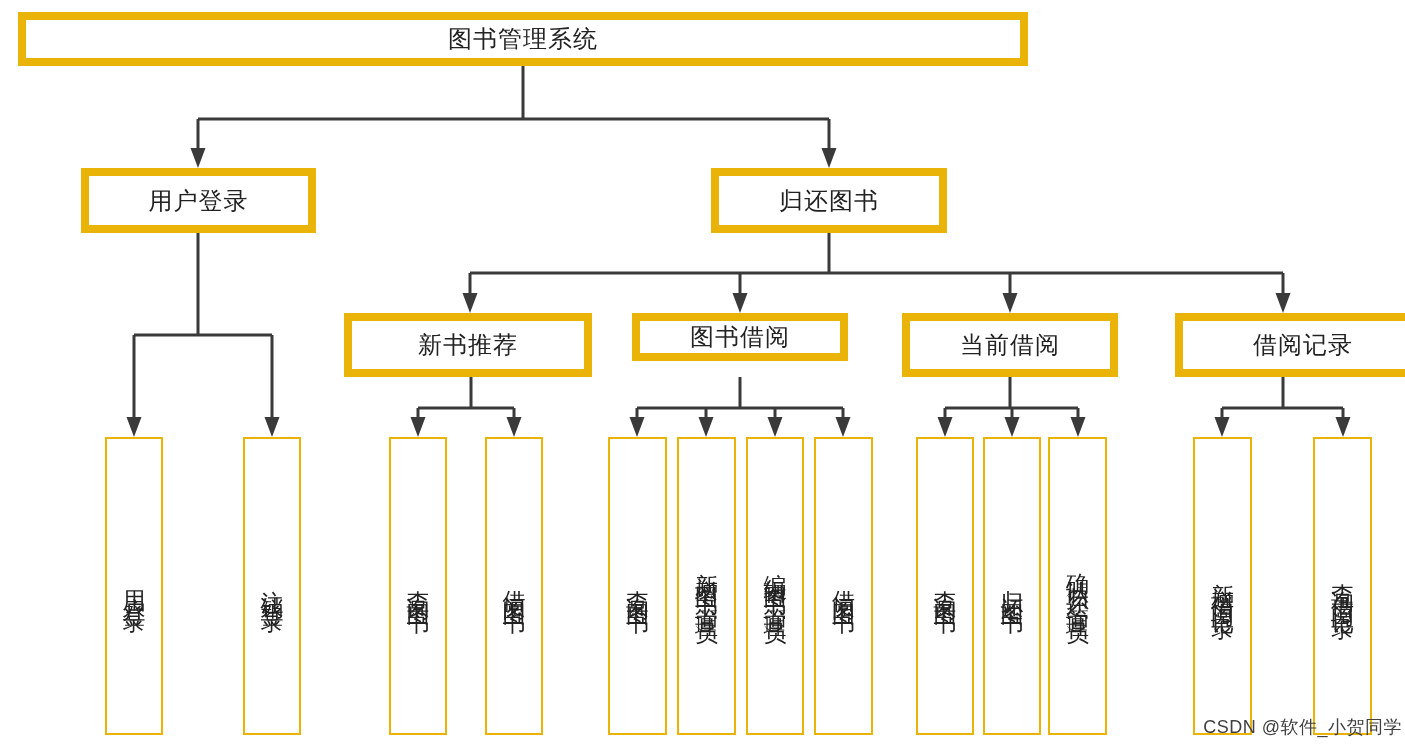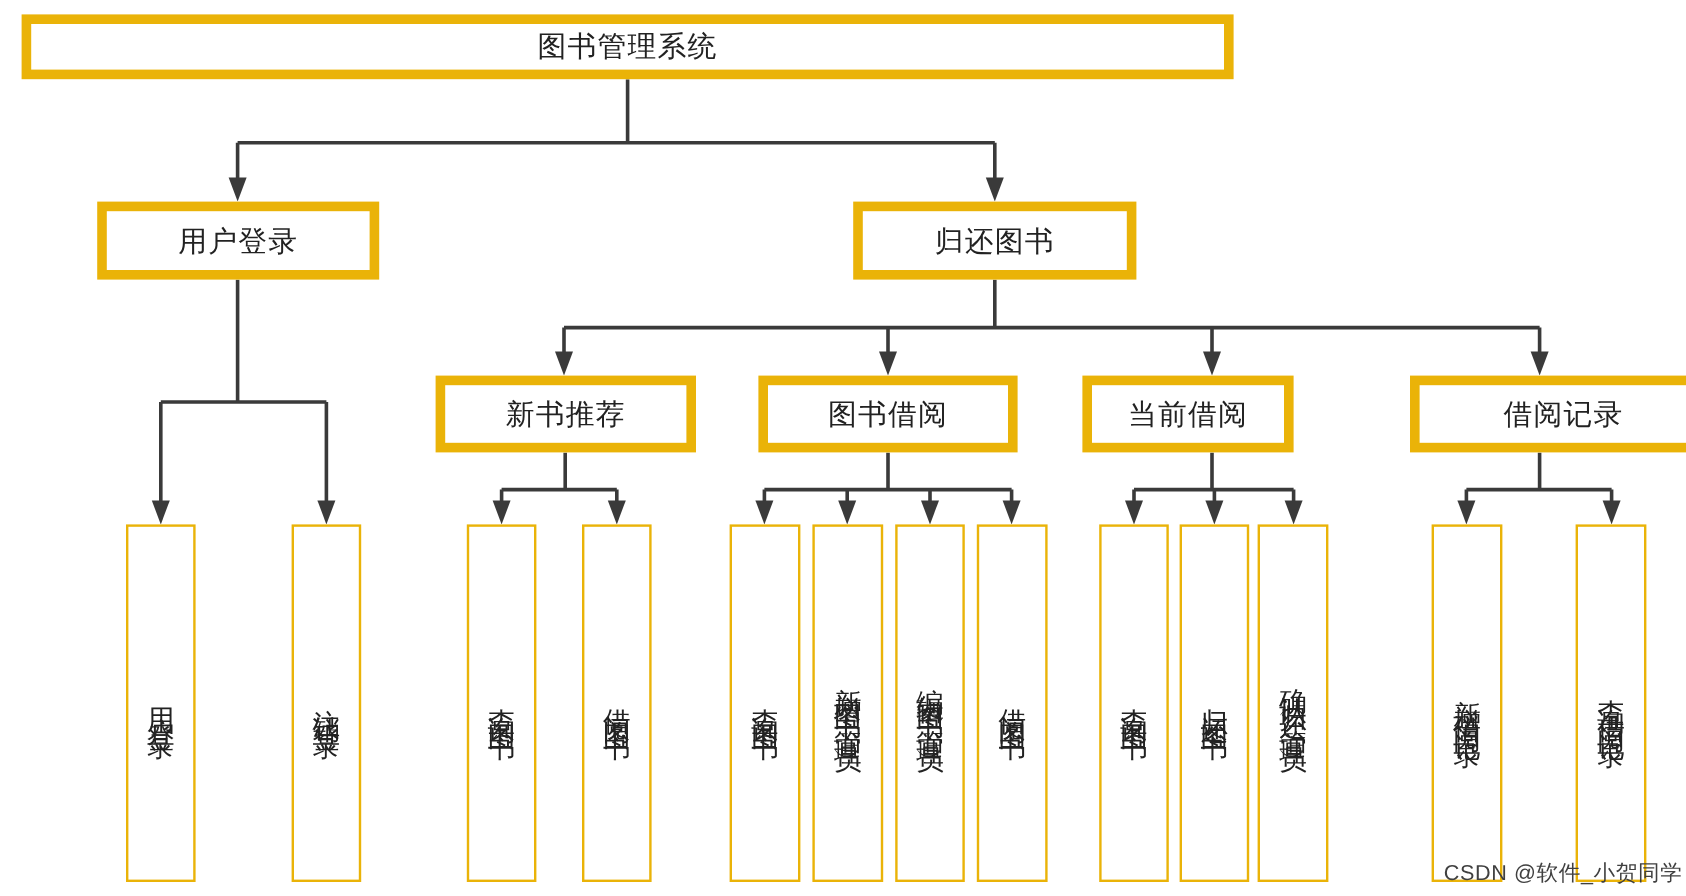--- a/index.html
+++ b/index.html
@@ -107,27 +107,27 @@
     <span>图书管理系统</span>
   </div>
 
   <div class="box hlabel" style="left:81px;top:168px;width:235px;height:65px;">
     <span>用户登录</span>
   </div>
   <div class="box hlabel" style="left:711px;top:168px;width:236px;height:65px;">
     <span>归还图书</span>
   </div>
 
-  <div class="box hlabel" style="left:363px;top:313px;width:217px;height:64px;">
+  <div class="box hlabel" style="left:344px;top:313px;width:248px;height:64px;">
     <span>新书推荐</span>
   </div>
-  <div class="box hlabel" style="left:632px;top:313px;width:216px;height:64px;">
+  <div class="box hlabel" style="left:632px;top:313px;width:216px;height:48px;">
     <span>图书借阅</span>
   </div>
-  <div class="box hlabel" style="left:902px;top:313px;width:176px;height:64px;">
+  <div class="box hlabel" style="left:902px;top:313px;width:216px;height:64px;">
     <span>当前借阅</span>
   </div>
   <div class="box hlabel" style="left:1175px;top:313px;width:256px;height:64px;">
     <span>借阅记录</span>
   </div>
 
   <div class="box leaf" style="left:105px;top:437px;width:58px;height:298px;">
     <span class="vtext">用户登录</span>
   </div>
   <div class="box leaf" style="left:243px;top:437px;width:58px;height:298px;">

